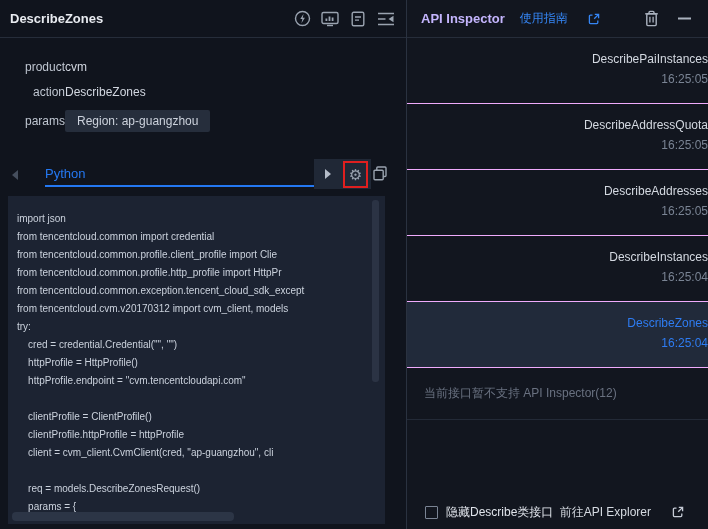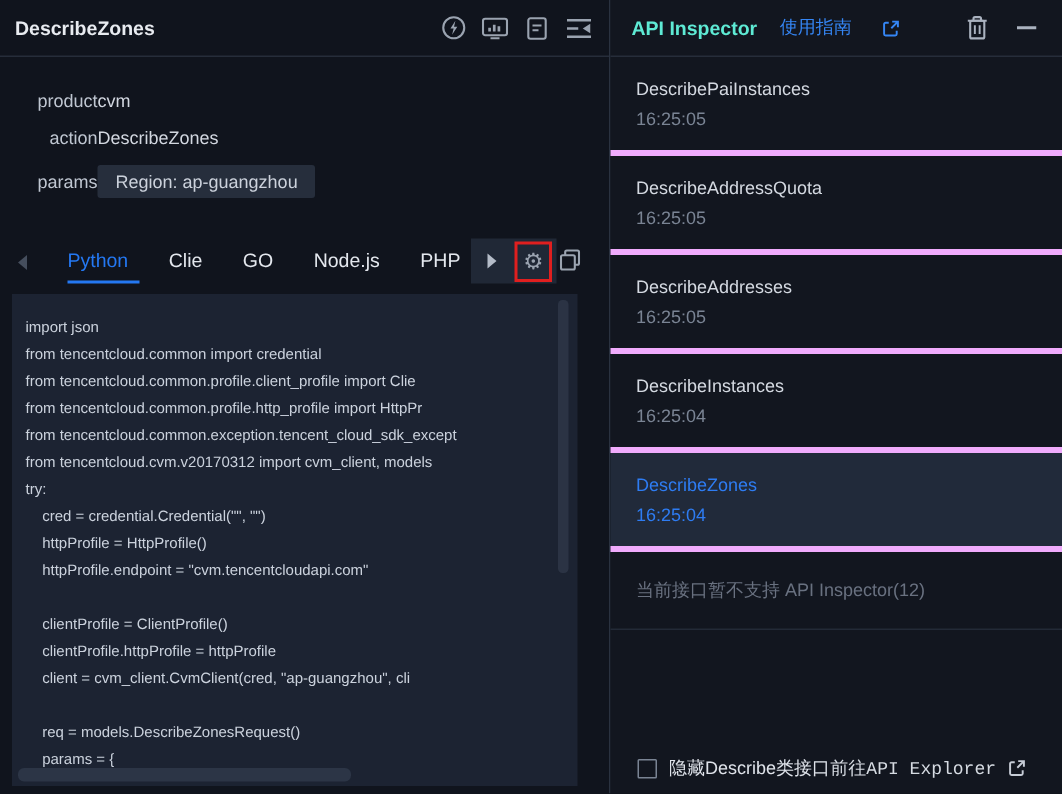--- a/index.html
+++ b/index.html
@@ -24,21 +24,21 @@
   .meta { position:absolute; left:8px; top:60px; width:390px;text-align:right; }
   .meta-row { display:flex; align-items:center; margin-bottom:11px; font-size:12px; }
   .meta-label { width:57px; color:#bfc6d1; }
   .meta-value { color:#d2d7e0; }
   .param-tag { background:#262e3c; color:#ccd2dc; padding:4px 12px; border-radius:2px; font-size:12px; }
 
   
   .tabstrip { position:absolute; left:0; top:159px; width:407px; height:31px; }
   .tab-arrow-left { position:absolute; left:12px; top:11px; width:0; height:0;
     border-top:5px solid transparent; border-bottom:5px solid transparent; border-right:6px solid #454e5d; cursor:pointer; }
-  .tabs { position:absolute; left:45px; top:0; width:273px; height:31px; display:flex; gap:27px; overflow:hidden; }
+  .tabs { position:absolute; left:45px; top:0; width:273px; height:31px; display:flex; gap:27px; overflow:hidden;flex-direction:column; }
   .tab { font-size:13px; line-height:29px; color:#e4e8ee; white-space:nowrap; position:relative; cursor:pointer; flex:none; }
   .tab.active { color:#2478f2; }
   .tab.active::after { content:""; position:absolute; left:-8px; right:-8px; bottom:1px; height:2px; background:#2478f2; }
   .tab-controls-bg { position:absolute; left:314px; top:0; width:57px; height:30px; background:#202836; }
   .tab-arrow-right { position:absolute; left:325px; top:10px; width:0; height:0;
     border-top:5px solid transparent; border-bottom:5px solid transparent; border-left:6px solid #b4bcc8; cursor:pointer; }
   .gear-highlight { position:absolute; left:343px; top:2px; width:25px; height:27px; border:2px solid #e01f1f; display:flex; align-items:center; justify-content:center; }
   .gear-glyph { font-size:15px; color:#9aa3b0; line-height:1; cursor:pointer; }
   .copy-btn { position:absolute; left:373px; top:7px; cursor:pointer; }
 
@@ -47,38 +47,38 @@
   .code-area pre {
     font-family:Liberation Sans, sans-serif;
     font-size:10px; line-height:18px; color:#cbd2dd;
     padding:14px 6px 0 9px; white-space:pre;
   }
   .vscroll-thumb { position:absolute; right:6px; top:4px; width:7px; height:182px; background:#2b3344; border-radius:3px; cursor:pointer; }
   .hscroll-thumb { position:absolute; left:4px; bottom:3px; width:222px; height:9px; background:#2c3546; border-radius:4px; cursor:pointer; }
 
   
   .rp-header { height:38px; border-bottom:1px solid #262d3a; display:flex; align-items:center; padding:0 14px; }
-  .rp-title { font-size:13px; font-weight:bold; color:#5eead4; }
+  .rp-title { font-size:13px; font-weight:bold; color:#c4b5fd; }
   .guide-link { margin-left:15px; font-size:12px; color:#3586f5; display:flex; align-items:center; gap:20px; cursor:pointer; }
   .rp-header-icons { margin-left:auto; display:flex; align-items:center; gap:13px; }
 
   
-  .api-list .row { height:66px; border-bottom:4px solid #f0abfc; padding:14px 0 0 17px; cursor:pointer; }
+  .api-list .row { height:66px; border-bottom:1px solid #f0abfc; padding:14px 0 0 17px; cursor:pointer;text-align:right; }
   .row-name { font-size:12px; color:#d4d9e1; }
   .row-time { font-size:12px; color:#7a8494; margin-top:6px; }
   .row.selected { background:#212a3a; }
   .row.selected .row-name, .row.selected .row-time { color:#2e7cf2; }
   .notice-row { height:52px; border-bottom:1px solid #232a37; display:flex; align-items:center; padding-left:17px; }
   .notice-text { font-size:12px; color:#697180; }
 
   
   .rp-footer { position:absolute; left:0; bottom:6px; width:301px; height:22px; display:flex; align-items:center; padding:0 24px 0 18px; }
   .checkbox { width:13px; height:13px; border:1px solid #7a8494; border-radius:1px; background:transparent; cursor:pointer; flex:none; }
   .checkbox-label { margin-left:8px; font-size:12px; color:#dfe3ea; }
-  .explorer-link { margin-left:auto; font-size:12px; color:#d6dbe2; display:flex; align-items:center; gap:8px; cursor:pointer;font-family:Liberation Mono, monospace; }
+  .explorer-link { margin-left:auto; font-size:12px; color:#d6dbe2; display:flex; align-items:center; gap:21px; cursor:pointer; }
 
   svg { display:block; }
 </style>
 </head>
 <body>
 
 <div id="left-panel">
 
   <div class="lp-header">
     <span class="lp-title">DescribeZones</span>

